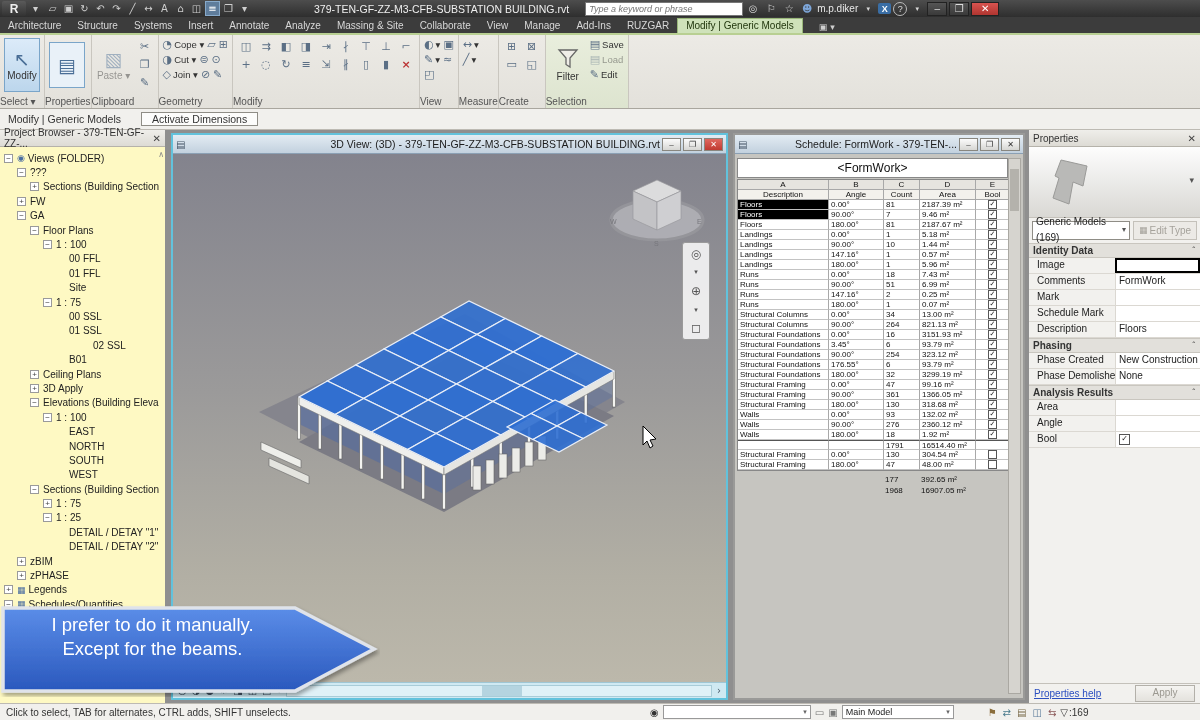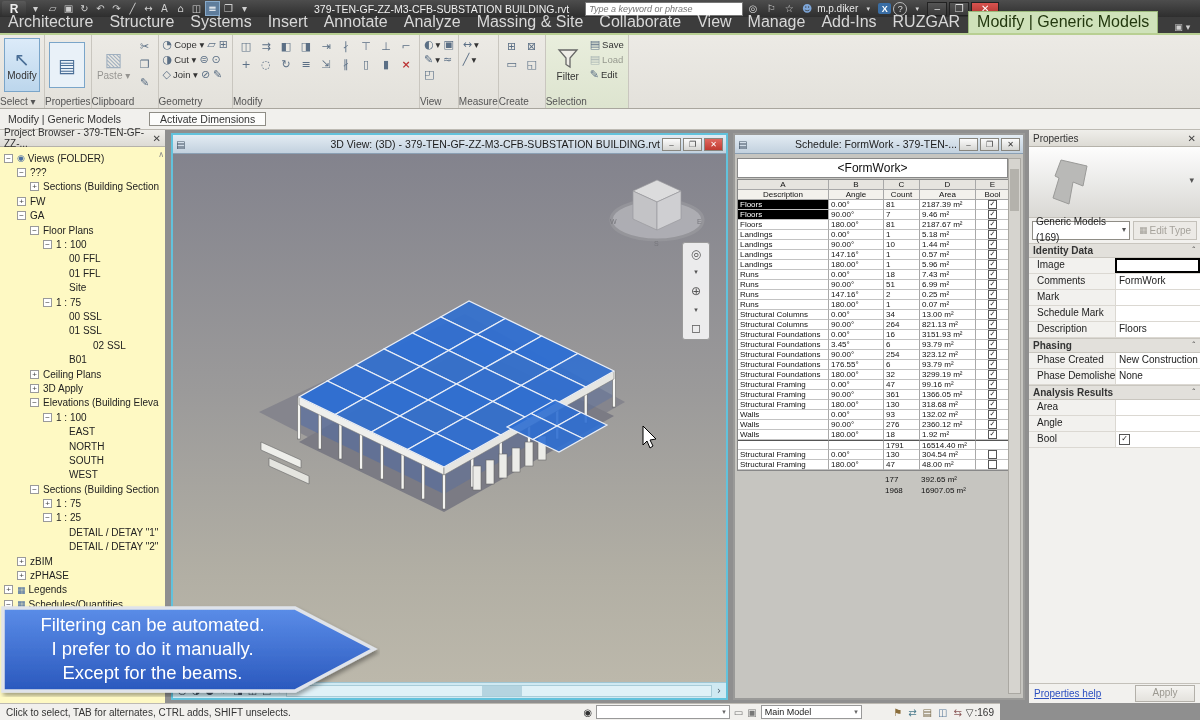--- a/index.html
+++ b/index.html
@@ -25,21 +25,21 @@
   .xbadge{width:13px;height:11px;background:#3a6ea5;color:#fff;font-size:9px;font-weight:bold;
     display:inline-flex;align-items:center;justify-content:center;border-radius:2px;}
   .helpbadge{width:12px;height:12px;border:1px solid #bbb;border-radius:50%;color:#ddd;font-size:9px;
     display:inline-flex;align-items:center;justify-content:center;}
   .winbtn{width:20px;height:14px;display:inline-flex;align-items:center;justify-content:center;
     color:#ddd;font-size:10px;background:linear-gradient(#555,#3a3a3a);border:1px solid #222;box-sizing:border-box;}
   .winbtn.close{background:linear-gradient(#d9534f,#b03530);color:#fff;width:28px;}
 
   
   .tabbar{left:0;top:17px;width:1200px;height:16px;background:#3c3c3c;display:flex;align-items:flex-end;}
-  .tab{padding:1px 8px 2px 8px;color:#d8d8d8;font-size:16px;cursor:default;}
+  .tab{padding:1px 8px 2px 8px;color:#d8d8d8;font-size:10px;cursor:default;}
   .tab.ctx{background:#cfe2ba;color:#23380f;border:1px solid #9ab87a;border-bottom:none;}
   .tabcam{margin-left:10px;padding:1px 6px;color:#cfcfcf;font-size:9px;}
 
   
   .ribbon{left:0;top:33px;width:1200px;height:76px;background:linear-gradient(#eceae5,#e3e1db);
     border-top:2px solid #b8cf92;border-bottom:1px solid #a9a69e;box-sizing:border-box;display:flex;}
   .panel{display:flex;flex-direction:column;border-right:1px solid #c9c6bf;box-sizing:border-box;}
   .panel.tint{background:linear-gradient(#e9eedd,#dde4cf);}
   .pbody{flex:1;display:flex;align-items:flex-start;padding:3px 4px;gap:4px;}
   .plabel{height:13px;text-align:left;font-size:10px;color:#555;line-height:13px;}
@@ -57,21 +57,21 @@
   .sbtn.dis{opacity:.45;}
   .igrid{display:grid;grid-auto-rows:17px;gap:1px 2px;}
   .ibtn{display:flex;align-items:center;justify-content:center;font-size:11px;color:#5b6f85;cursor:default;}
   .ibtn.red .g{color:#b33;font-weight:bold;}
   .stxt{white-space:nowrap;}
 
   
   .modebar{left:0;top:109px;width:1200px;height:21px;background:#f1f0ed;border-bottom:1px solid #bdbab3;
     box-sizing:border-box;display:flex;align-items:center;font-size:10.5px;color:#333;}
   .modelabel{padding:0 8px;}
-  .actdim{margin-left:20px;padding:0 10px;background:#fcfcfb;border:1px solid #8f8d86;font-size:10.5px;}
+  .actdim{margin-left:12px;padding:0 10px;background:#fcfcfb;border:1px solid #8f8d86;font-size:10.5px;}
 
   
   .browser{left:0;top:130px;width:166px;height:573px;background:#fef9c3;border-right:1px solid #8f8f8f;box-sizing:border-box;}
   .ptitle{height:17px;background:linear-gradient(#efeeea,#dddbd5);border-bottom:1px solid #b5b2aa;
     display:flex;align-items:center;font-size:10px;color:#333;padding:0 4px;box-sizing:border-box;}
   .ptitle .x{margin-left:auto;font-size:10px;color:#444;}
   .tree{position:absolute;left:0;top:18px;right:0;bottom:0;overflow:hidden;padding-top:3px;}
   .titem{height:14.4px;display:flex;align-items:center;font-size:10px;color:#222;white-space:nowrap;}
   .tog{width:9px;height:9px;border:1px solid #9a9a9a;background:#fff;font-size:8px;line-height:7px;
     text-align:center;margin-right:4px;flex:0 0 9px;box-sizing:border-box;color:#444;}
@@ -143,21 +143,21 @@
     padding:1px 2px 0 3px;overflow:hidden;white-space:nowrap;}
   .pval.focus{outline:2px solid #000;outline-offset:-2px;}
   .cb.big{width:9px;height:9px;font-size:8px;line-height:8px;}
   .propfoot{position:absolute;left:0;bottom:0;width:100%;height:20px;border-top:1px solid #c4c1ba;
     display:flex;align-items:center;padding:0 5px;box-sizing:border-box;background:#f2f1ee;}
   .phelp{color:#2b4fc0;text-decoration:underline;font-size:10px;}
   .applybtn{margin-left:auto;width:58px;height:15px;border:1px solid #b3b0a9;color:#9b988ف0;
     color:#9b9890;background:linear-gradient(#f5f4f1,#e4e2dd);font-size:10px;text-align:center;line-height:14px;}
 
   
-  .statusbar{left:0;top:703px;width:1000px;height:17px;background:#f1f0ed;border-top:1px solid #bdbab3;
+  .statusbar{left:0;top:703px;width:1200px;height:17px;background:#f1f0ed;border-top:1px solid #bdbab3;
     box-sizing:border-box;display:flex;align-items:center;font-size:10px;color:#333;gap:4px;padding:0 6px;}
   .sbcombo{height:12px;background:#fff;border:1px solid #999;display:inline-flex;align-items:center;
     font-size:9px;padding:0 3px;color:#222;}
   .sbcombo .dd{margin-left:auto;font-size:7px;color:#666;}
   .sbico{font-size:10px;}
 
   
   .callout{left:0px;top:601px;width:380px;height:96px;z-index:50;pointer-events:none;}
   .callout-text{position:absolute;left:10px;top:12px;width:285px;text-align:center;color:#fff;
     font-size:18.5px;line-height:24px;font-family:"Liberation Sans",sans-serif;}
@@ -1098,19 +1098,18 @@
           <stop offset="0" stop-color="#5b8de8"></stop>
             <stop offset="1" stop-color="#2a58bd"></stop>
         </linearGradient>
         <filter id="ashadow" x="-5%" y="-5%" width="115%" height="120%">
           <feDropShadow dx="2" dy="3" stdDeviation="2" flood-color="#000" flood-opacity="0.35"></feDropShadow>
         </filter>
       </defs>
       <polygon points="3,7 295,7 374,48 295,90 3,90" fill="url(#agrad)" stroke="#dfe3ea" stroke-width="3.5" filter="url(#ashadow)"></polygon>
     </svg>
     <div class="callout-text">
-      <div>Filtering can be automated.</div>
       <div>I prefer to do it manually.</div>
       <div>Except for the beams.</div>
     </div>
   </div>
 
 </div>
 
 </body></html>

